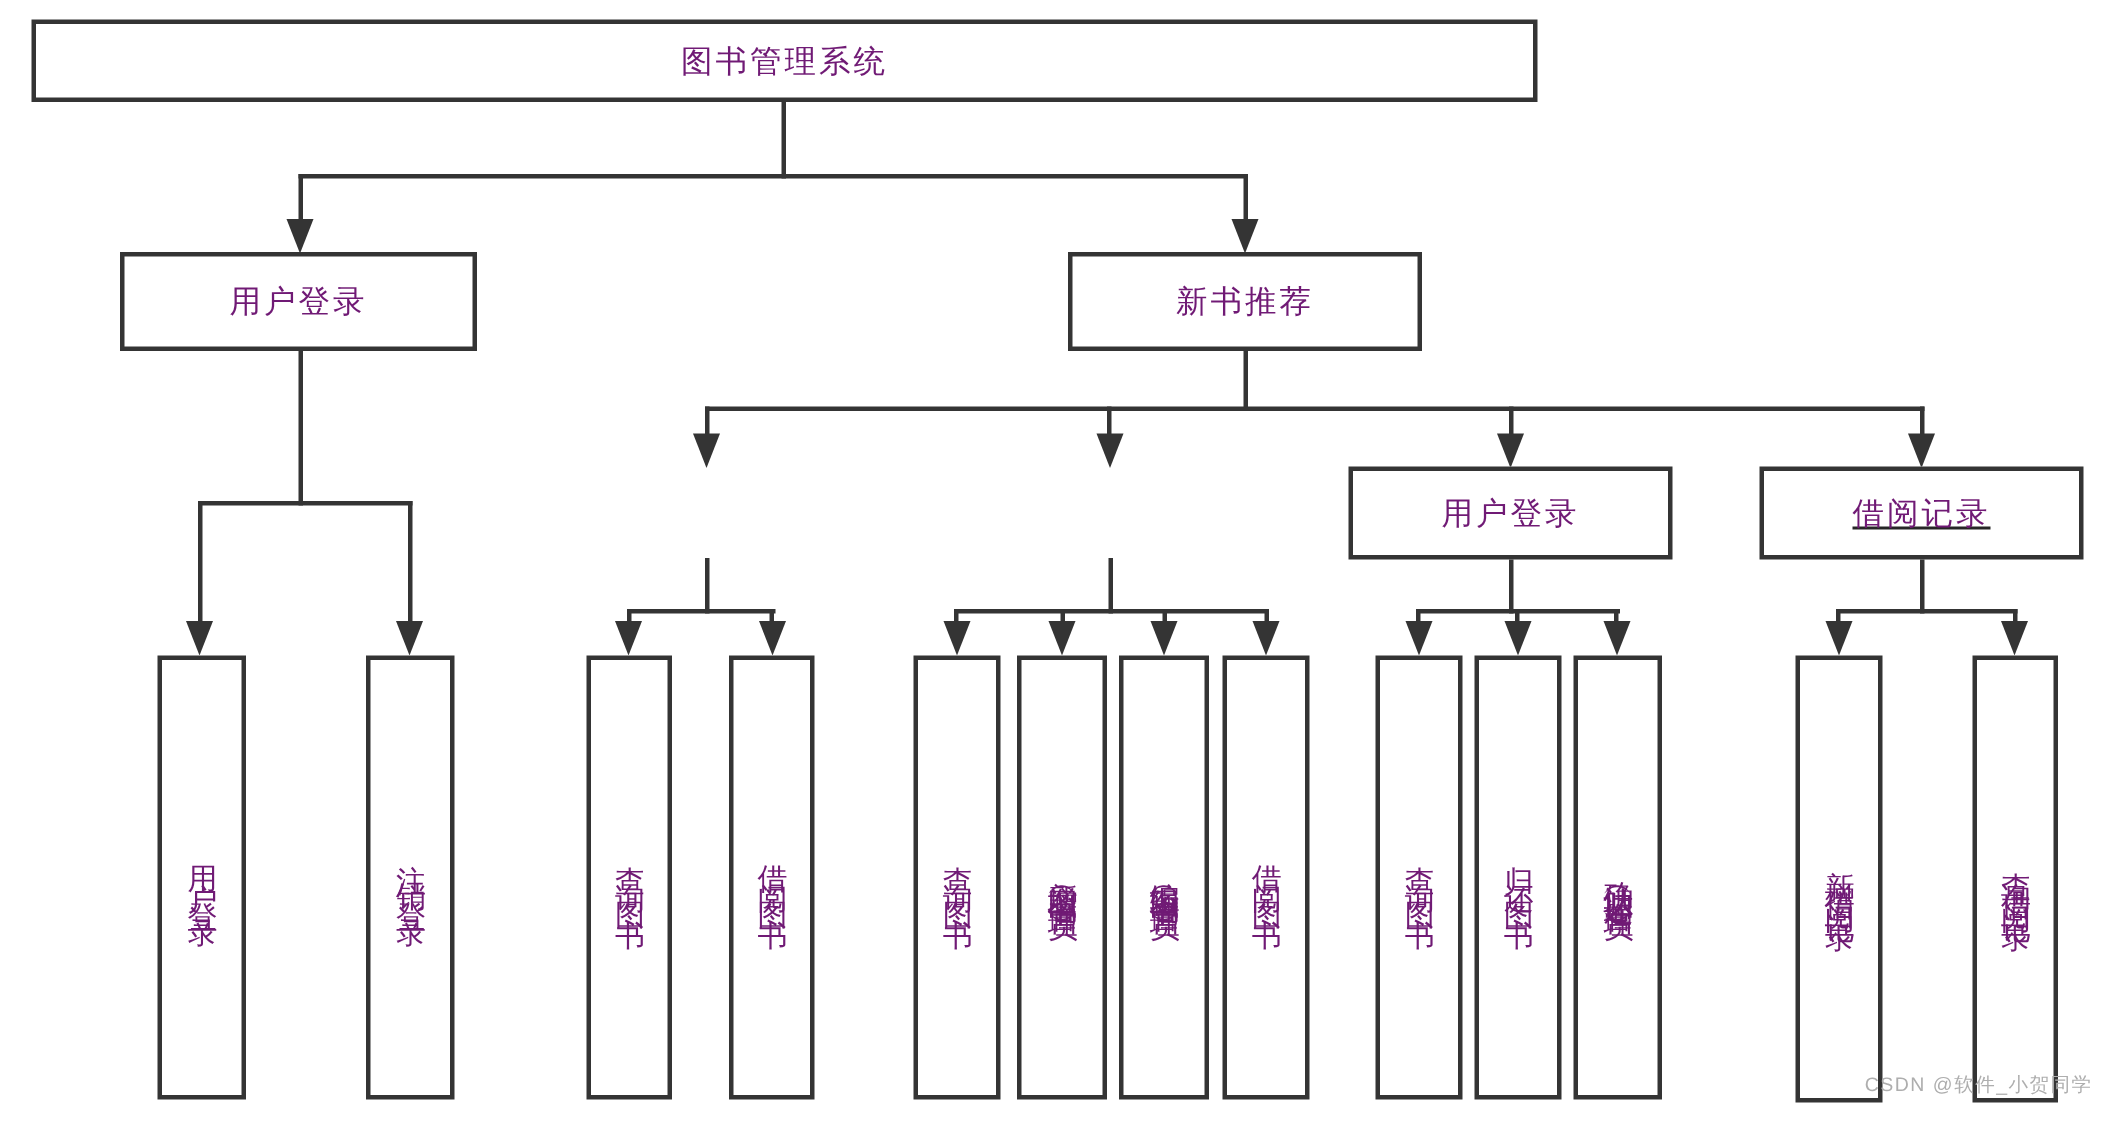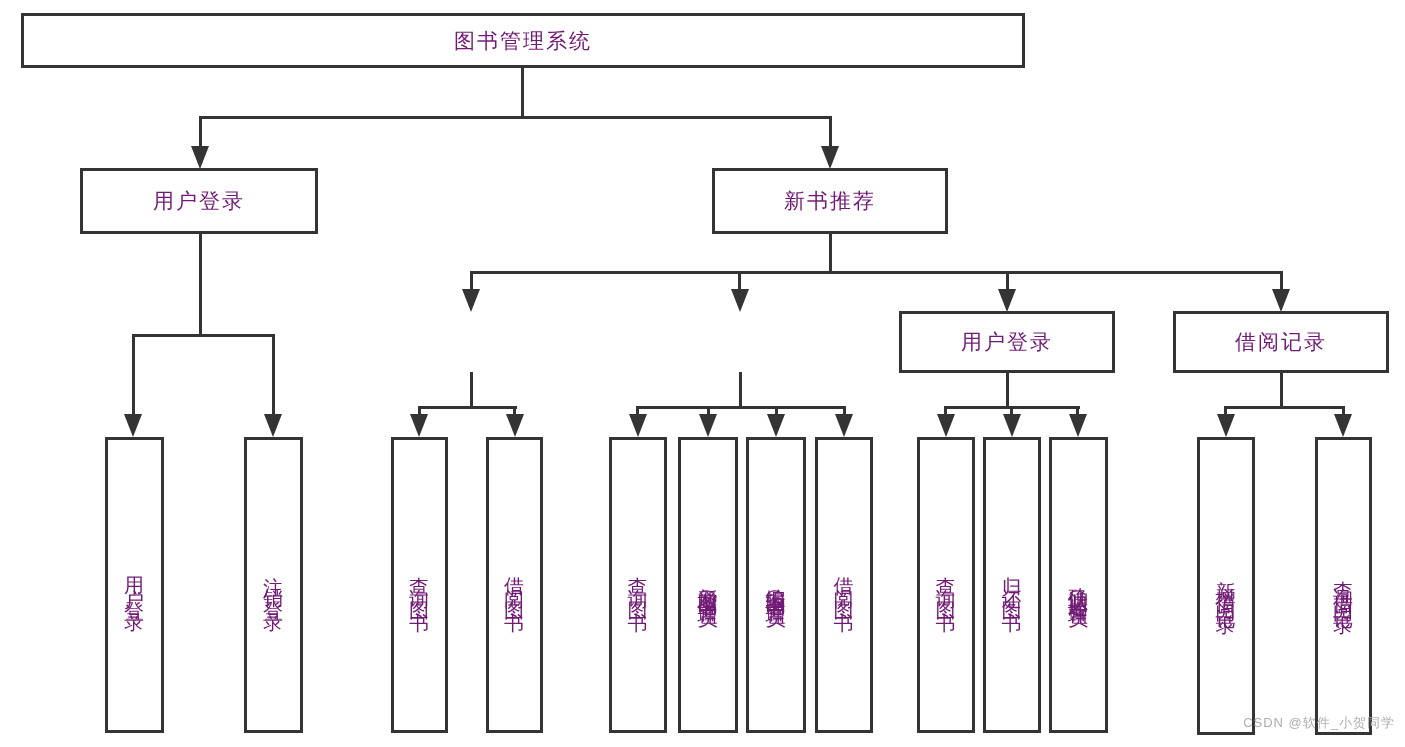--- a/index.html
+++ b/index.html
@@ -101,21 +101,21 @@
   <div class="box h" style="left:80px;top:168px;width:238px;height:66px;">
     <span class="lbl">用户登录</span>
   </div>
   <div class="box h" style="left:712px;top:168px;width:236px;height:66px;">
     <span class="lbl">新书推荐</span>
   </div>
 
   <div class="box h" style="left:899px;top:311px;width:216px;height:62px;">
     <span class="lbl">用户登录</span>
   </div>
-  <div class="box h" style="left:1173px;top:311px;width:216px;height:62px;">
+  <div class="box h" style="left:1173px;top:311px;width:216px;height:62px;text-decoration:underline;">
     <span class="lbl">借阅记录</span>
   </div>
 
   <div class="box v" style="left:105px;top:437px;width:59px;height:296px;">
     <span class="lbl">用户登录</span>
   </div>
   <div class="box v" style="left:244px;top:437px;width:59px;height:296px;">
     <span class="lbl">注销登录</span>
   </div>
 

